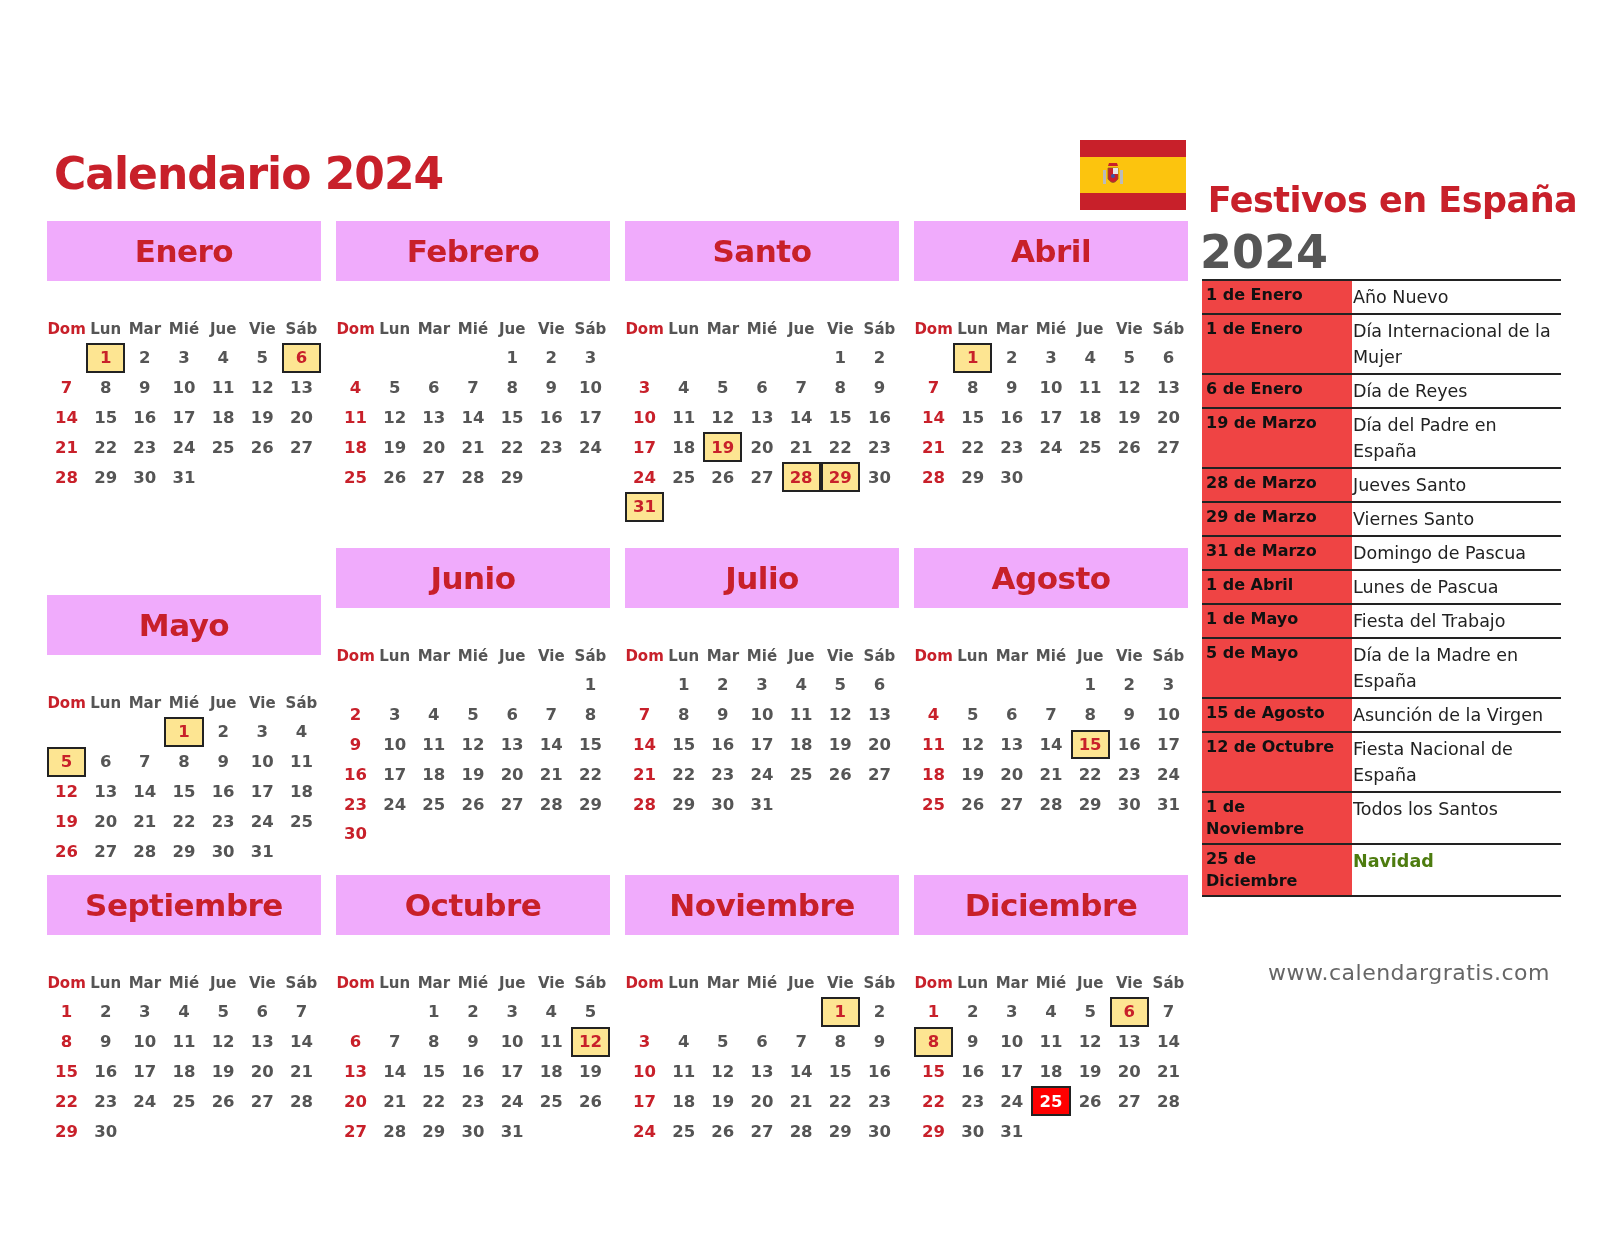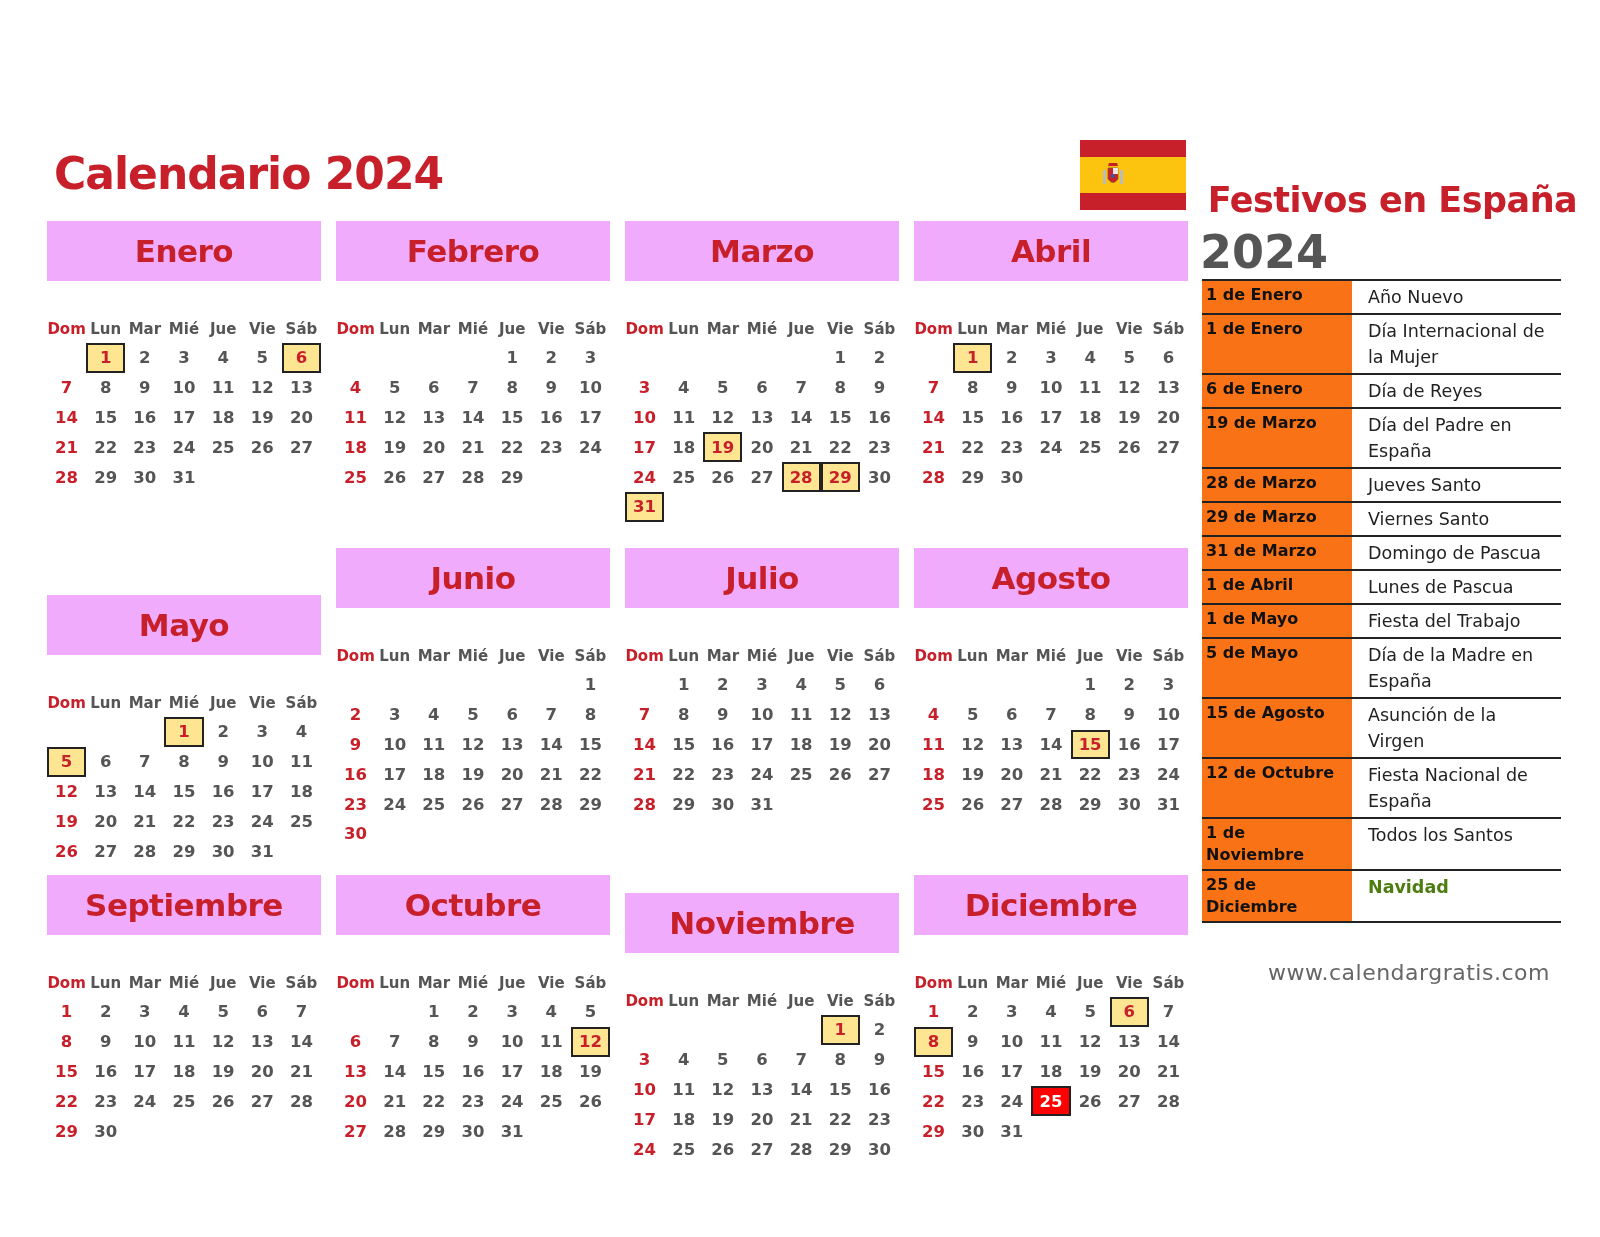--- a/index.html
+++ b/index.html
@@ -18,22 +18,22 @@
   .weeks{margin-top:2px;}
   .week{display:flex;height:29.8px;align-items:center;}
   .day{width:39.2px;height:29.8px;box-sizing:border-box;display:flex;align-items:center;justify-content:center;font-size:16.5px;font-weight:bold;color:#555;}
   .day.sun{color:#c8202a;}
   .day.hol{background:#fde592;border:2px solid #222;color:#c8202a;}
   .day.xmas{background:#ff0000;border:2px solid #222;color:#ffffff;}
   .side-title{position:absolute;left:1200px;top:180px;width:385px;text-align:center;font-size:35px;font-weight:bold;color:#c8202a;letter-spacing:-0.5px;}
   .side-year{position:absolute;left:1200px;top:225px;width:385px;font-size:46px;font-weight:bold;color:#555;}
   .htable{position:absolute;left:1202px;top:279px;width:359px;border-top:2px solid #222;}
   .hrow{display:flex;border-bottom:2px solid #222;}
-  .hdate{width:150px;background:#f97316;font-size:16px;font-weight:bold;color:#111;padding:3px 4px;box-sizing:border-box;line-height:22px;}
-  .hname{flex:1;font-size:17.5px;color:#222;padding:3px 16px;line-height:26px;font-family:"DejaVu Sans",sans-serif;}
+  .hdate{width:150px;background:#ef4444;font-size:16px;font-weight:bold;color:#111;padding:3px 4px;box-sizing:border-box;line-height:22px;}
+  .hname{flex:1;font-size:17.5px;color:#222;padding:3px 1px;line-height:26px;font-family:"DejaVu Sans",sans-serif;}
   .hname.red{color:#4d7c0f;font-weight:bold;}
   .website{position:absolute;left:1268px;top:960px;font-size:22px;color:#666;letter-spacing:0.5px;}
 </style>
 </head>
 <body>
 
 <div class="title">Calendario 2024</div>
 
 <div class="flag">
   <div class="r1"></div>
@@ -163,21 +163,21 @@
           <div class="day">26</div>
           <div class="day">27</div>
           <div class="day">28</div>
           <div class="day">29</div>
           <div class="day"></div>
           <div class="day"></div>
         </div>
       </div>
     </div>
     <div class="month" style="left: 625px; top: 221px;">
-      <div class="mhead">Marzo</div>
+      <div class="mhead">Santo</div>
       <div class="dows">
         <div class="dow sun">Dom</div>
         <div class="dow">Lun</div>
         <div class="dow">Mar</div>
         <div class="dow">Mié</div>
         <div class="dow">Jue</div>
         <div class="dow">Vie</div>
         <div class="dow">Sáb</div>
       </div>
       <div class="weeks">
@@ -652,21 +652,21 @@
           <div class="day sun">27</div>
           <div class="day">28</div>
           <div class="day">29</div>
           <div class="day">30</div>
           <div class="day">31</div>
           <div class="day"></div>
           <div class="day"></div>
         </div>
       </div>
     </div>
-    <div class="month" style="left: 625px; top: 875px; margin-top: 18px;">
+    <div class="month" style="left: 625px; top: 875px;">
       <div class="mhead">Noviembre</div>
       <div class="dows">
         <div class="dow sun">Dom</div>
         <div class="dow">Lun</div>
         <div class="dow">Mar</div>
         <div class="dow">Mié</div>
         <div class="dow">Jue</div>
         <div class="dow">Vie</div>
         <div class="dow">Sáb</div>
       </div>

